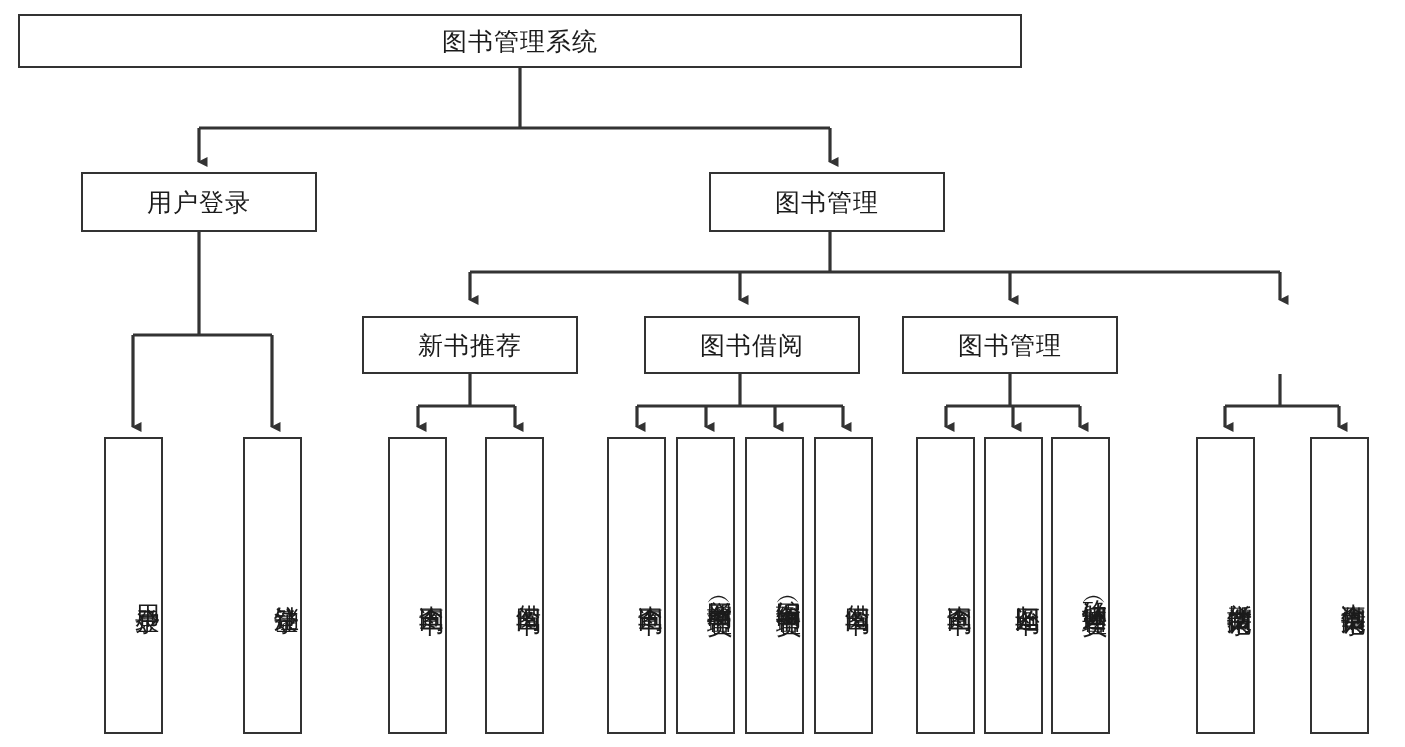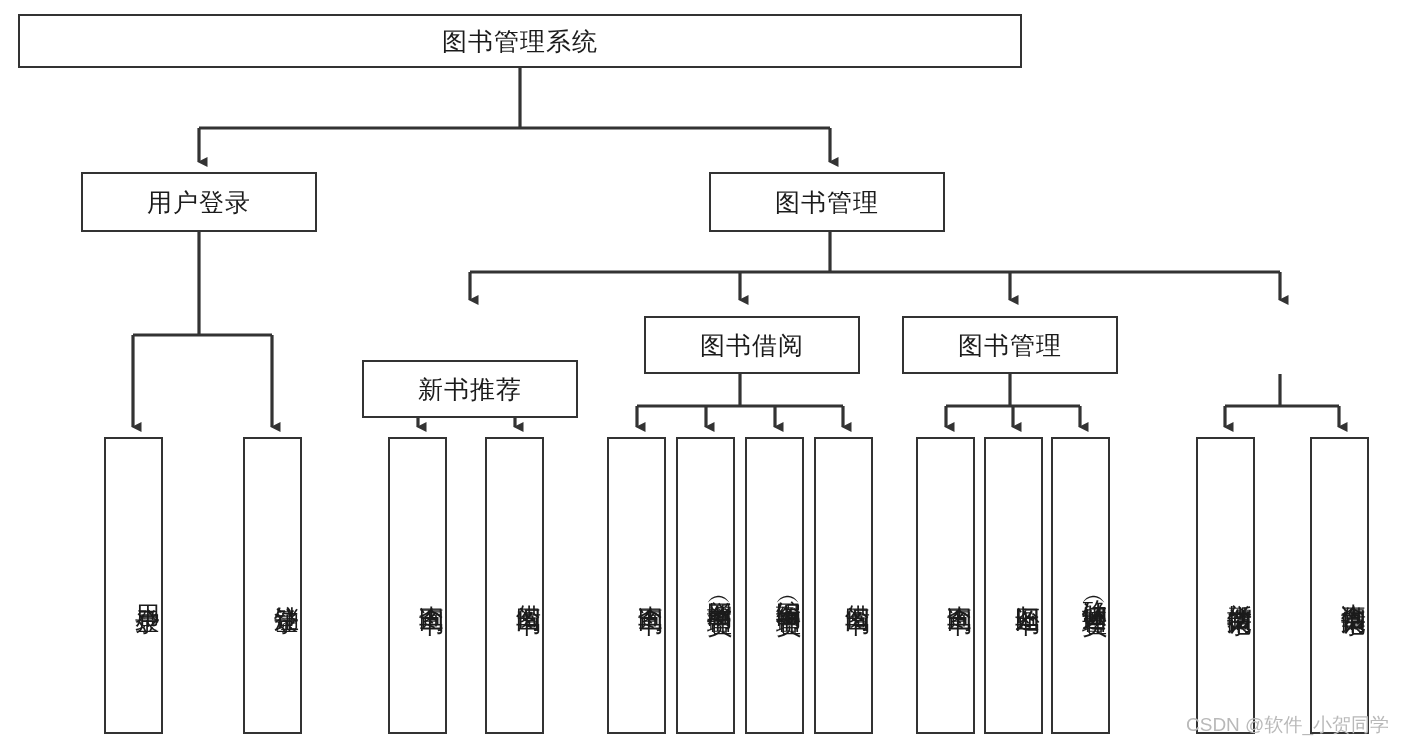--- a/index.html
+++ b/index.html
@@ -125,21 +125,21 @@
     <span>图书管理系统</span>
   </div>
 
   <div class="node horiz" style="left:81px; top:172px; width:236px; height:60px;">
     <span>用户登录</span>
   </div>
   <div class="node horiz" style="left:709px; top:172px; width:236px; height:60px;">
     <span>图书管理</span>
   </div>
 
-  <div class="node horiz" style="left:362px; top:316px; width:216px; height:58px;margin-top:44px;">
+  <div class="node horiz" style="left:362px; top:316px; width:216px; height:58px;">
     <span>新书推荐</span>
   </div>
   <div class="node horiz" style="left:644px; top:316px; width:216px; height:58px;">
     <span>图书借阅</span>
   </div>
   <div class="node horiz" style="left:902px; top:316px; width:216px; height:58px;">
     <span>图书管理</span>
   </div>
 
   <div class="node vert" style="left:104px; top:437px; width:59px; height:297px;">
@@ -179,15 +179,14 @@
     <span class="vlabel">确认归还（管理员）</span>
   </div>
 
   <div class="node vert" style="left:1196px; top:437px; width:59px; height:297px;">
     <span class="vlabel">新增借阅记录</span>
   </div>
   <div class="node vert" style="left:1310px; top:437px; width:59px; height:297px;">
     <span class="vlabel">查询借阅记录</span>
   </div>
 
-  <div class="watermark">CSDN @软件_小贺同学</div>
 
 </div>
 
 </body></html>

